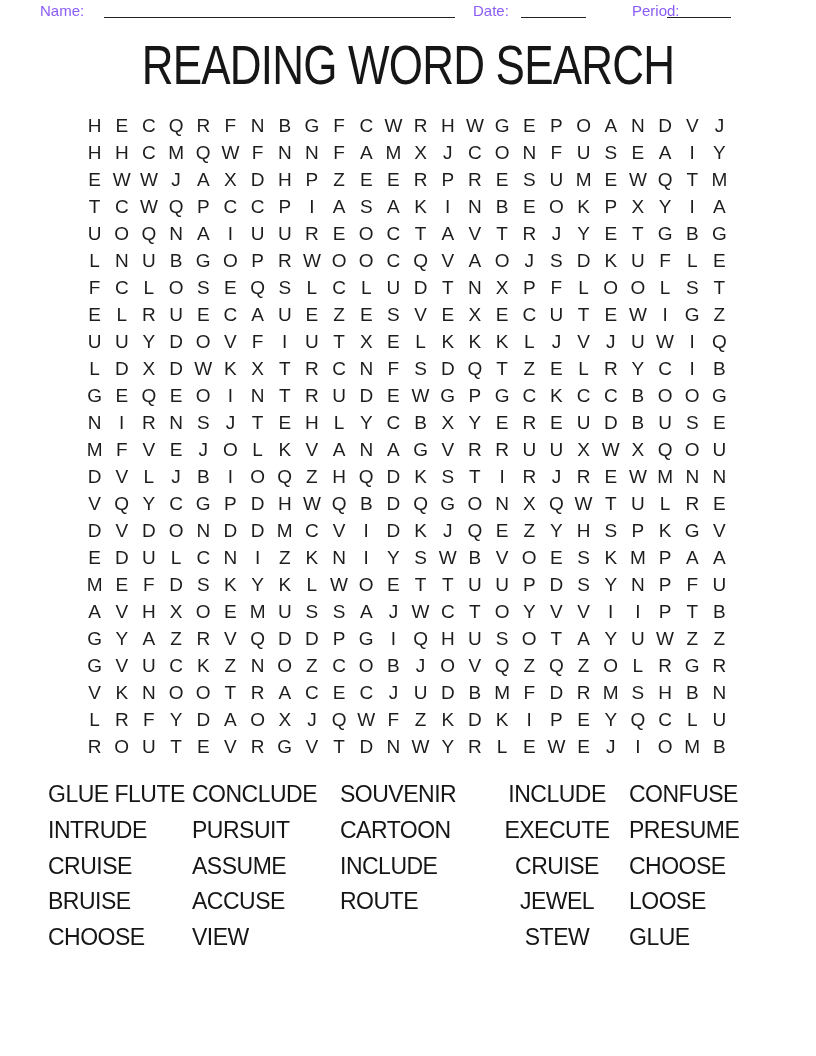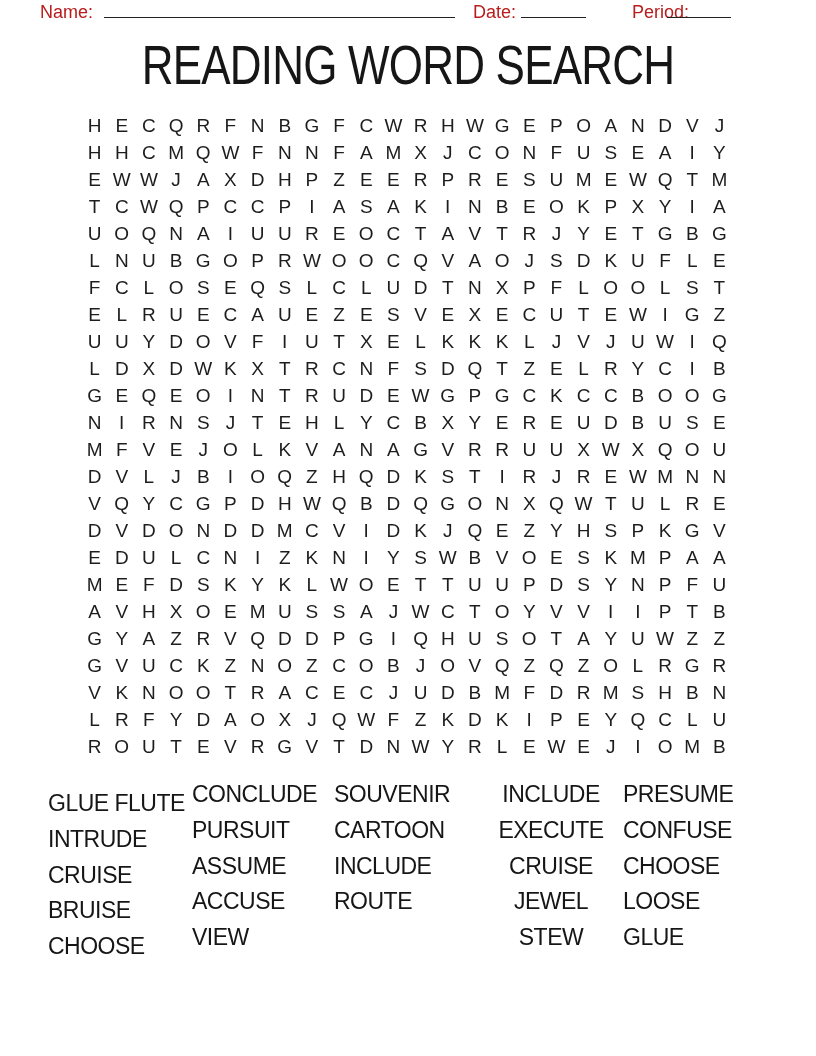--- a/index.html
+++ b/index.html
@@ -9,21 +9,21 @@
     position: relative;
     font-family: "Liberation Sans", sans-serif;
     color: #1d1d1d;
     overflow: hidden;
   }
   .page { position: absolute; inset: 0; }
 
   
   .hdr-label {
     position: absolute; top: 2px;
-    font-size: 18px; color: #b91c1c;
+    font-size: 15px; color: #8b5cf6;
   }
   .hdr-line {
     position: absolute; top: 17px;
     border-bottom: 1.5px solid #222;
     height: 0;
   }
   #name-label   { left: 40px; }
   #name-line    { left: 104px; width: 351px; }
   #date-label   { left: 473px; }
   #date-line    { left: 521px; width: 65px; }
@@ -61,23 +61,23 @@
   }
 
   
   .word-list {
     position: absolute;
     left: 48px; top: 777px;
     width: 730px;
     display: flex;
   }
   .word-col { flex: 0 0 auto; }
-  .word-col:nth-child(1) { width: 144px; margin-top: 9px; }
+  .word-col:nth-child(1) { width: 144px; }
   .word-col:nth-child(2) { width: 142px; }
-  .word-col:nth-child(3) { width: 145px; }
+  .word-col:nth-child(3) { width: 145px; margin-left: 6px; }
   .word-col:nth-child(4) { width: 144px; text-align: center; }
   .word-col:nth-child(5) { width: 150px; }
   .word-item {
     font-size: 23px;
     font-weight: 500;
     letter-spacing: -0.5px;
     line-height: 35.8px;
     color: #161616;
     white-space: nowrap;
   }
@@ -699,21 +699,21 @@
         <div class="word-item">ROUTE</div>
       </div>
       <div class="word-col">
         <div class="word-item">INCLUDE</div>
         <div class="word-item">EXECUTE</div>
         <div class="word-item">CRUISE</div>
         <div class="word-item">JEWEL</div>
         <div class="word-item">STEW</div>
       </div>
       <div class="word-col">
+        <div class="word-item">CONFUSE</div>
         <div class="word-item">PRESUME</div>
-        <div class="word-item">CONFUSE</div>
         <div class="word-item">CHOOSE</div>
         <div class="word-item">LOOSE</div>
         <div class="word-item">GLUE</div>
       </div>
     </div>
 
 </div>
 
 </body></html>

